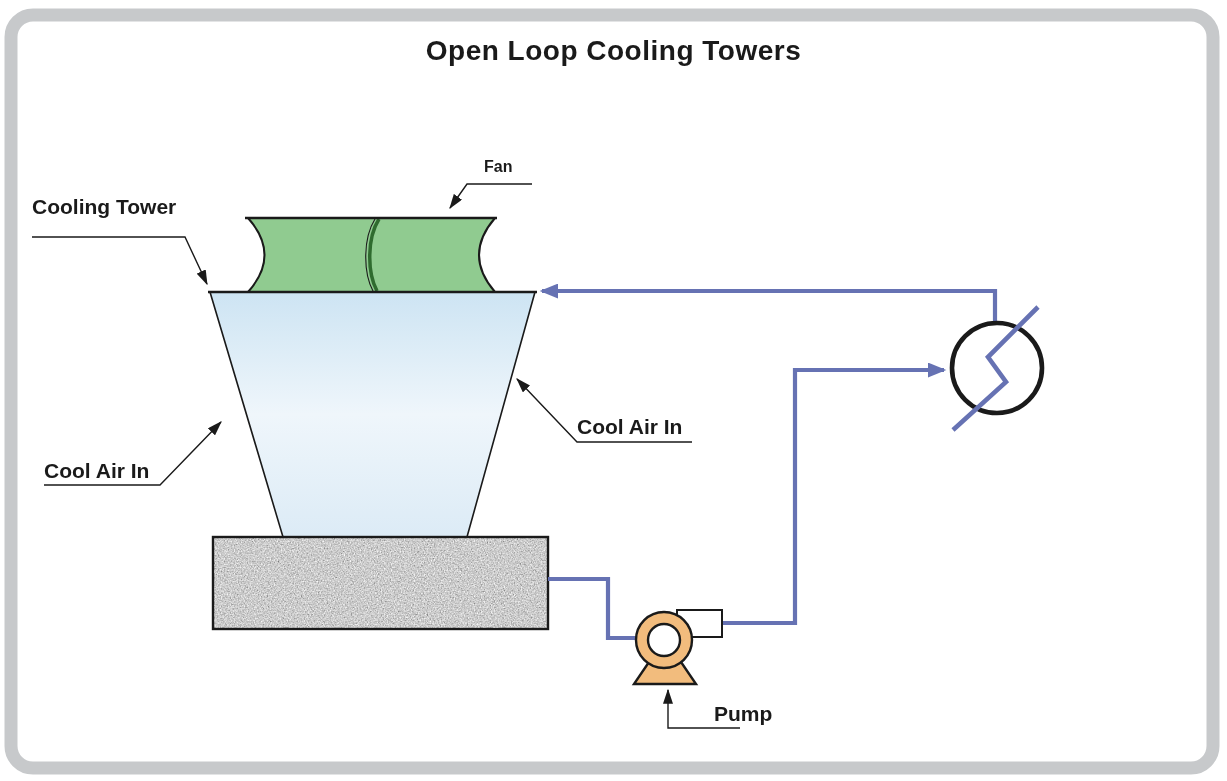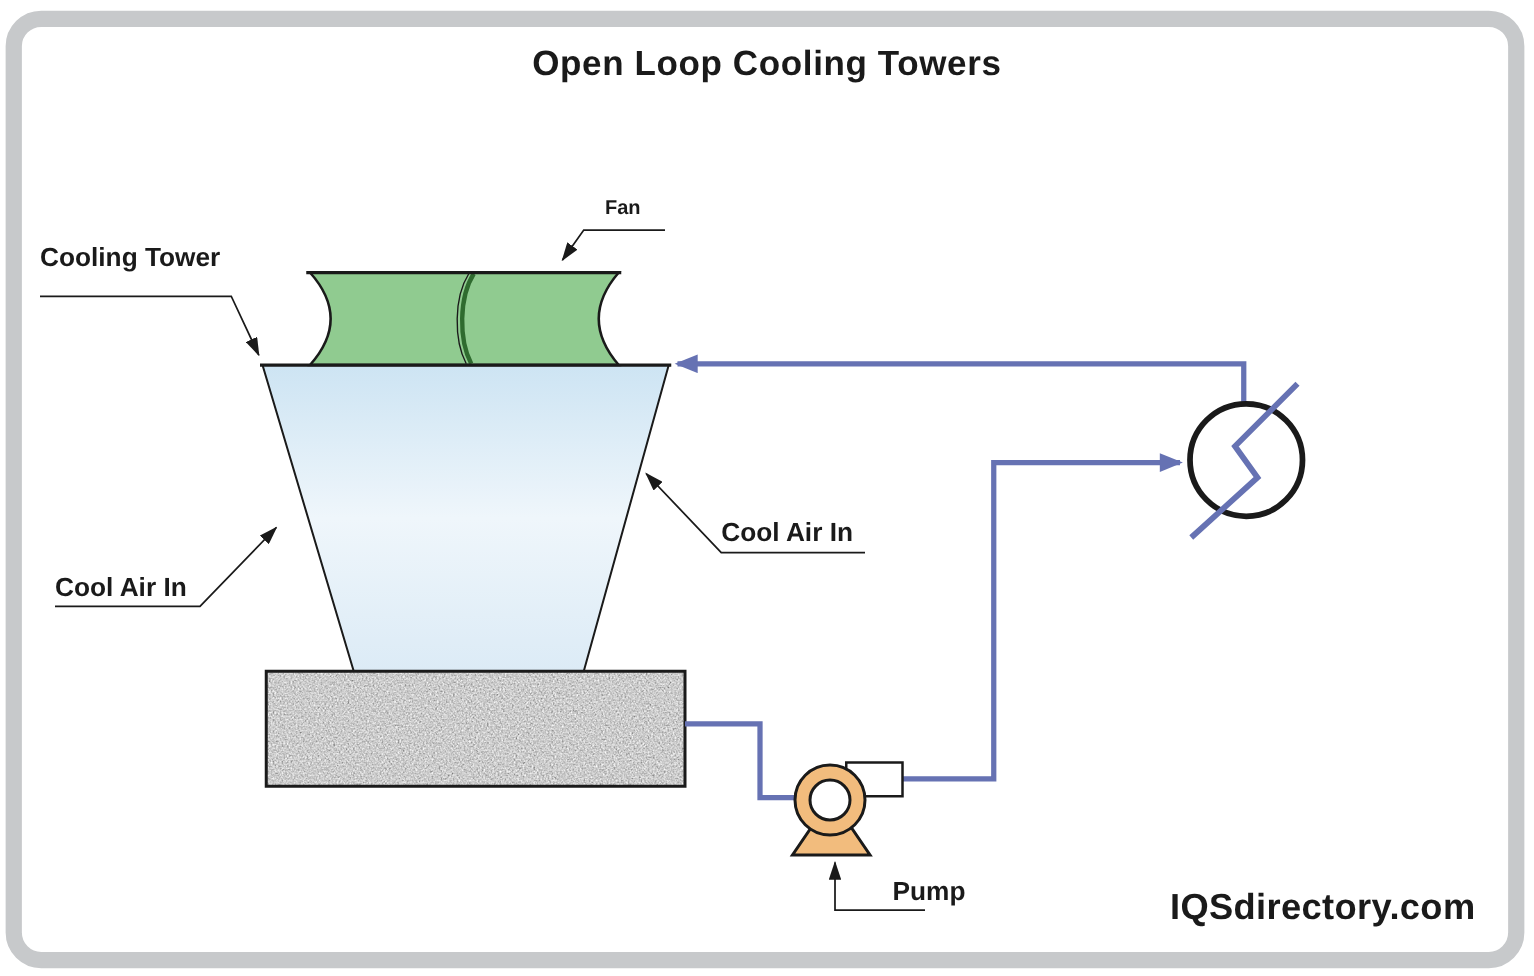--- a/index.html
+++ b/index.html
@@ -103,14 +103,13 @@
     <path class="leader" d="M692,442 H577 L517,379" marker-end="url(#arrBlack)"></path>
     <path class="leader" d="M740,728 H668 V690" marker-end="url(#arrBlack)"></path>
   </svg>
 
   <div class="lbl lbl-title">Open Loop Cooling Towers</div>
   <div class="lbl lbl-fan">Fan</div>
   <div class="lbl lbl-ct">Cooling Tower</div>
   <div class="lbl lbl-cal">Cool Air In</div>
   <div class="lbl lbl-car">Cool Air In</div>
   <div class="lbl lbl-pump">Pump</div>
-  <div class="lbl lbl-brand">IQSdirectory.com</div>
 </div>
 
 </body></html>

